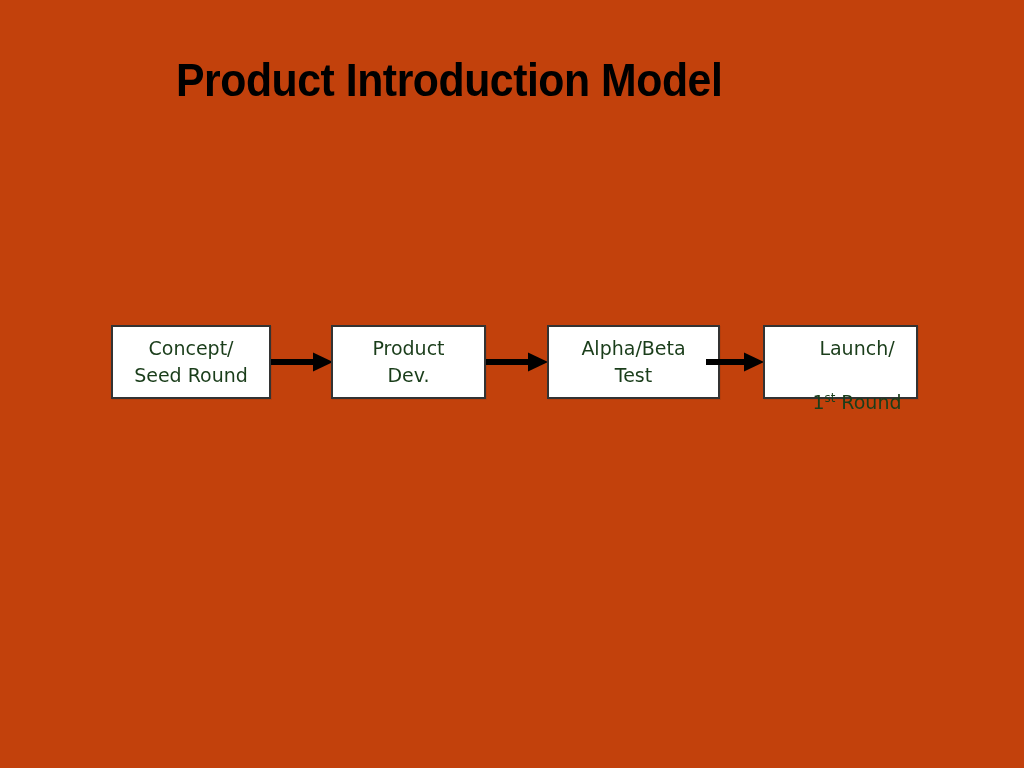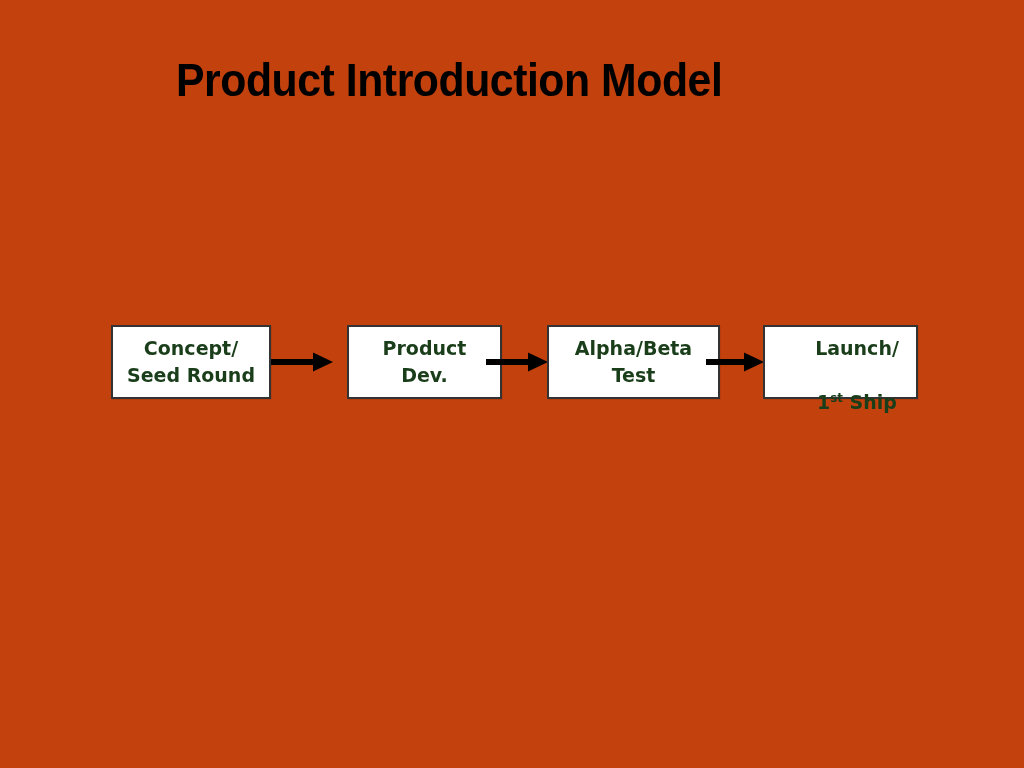--- a/index.html
+++ b/index.html
@@ -54,36 +54,36 @@
     background: #ffffff;
     border: 2px solid #333333;
     display: flex;
     align-items: center;
     justify-content: center;
     box-shadow: 1px 1px 0 rgba(0,0,0,0.06);
   }
   .stage-label {
     font-family: "DejaVu Sans", "Liberation Sans", sans-serif;
     font-size: 19px;
-    font-weight: bold;
+    font-weight: normal;
     line-height: 27px;
     color: #1a3d1a;
     text-align: center;
     white-space: pre-line;
     padding: 0 4px;
   }
   .stage-label .sup {
     font-size: 0.62em;
     vertical-align: super;
     line-height: 0;
   }
 
   
   #box-0 { left: 111px; width: 160px; }
-  #box-1 { left: 331px; width: 155px; margin-left: 16px; }
+  #box-1 { left: 331px; width: 155px; }
   #box-2 { left: 547px; width: 173px; }
   #box-3 { left: 763px; width: 155px; padding-left: 33px; }
 
   
   .arrow {
     position: absolute;
     top: 22px;          
     height: 30px;
   }
   #arrow-0 { left: 271px; width: 62px; }
@@ -132,18 +132,18 @@
     <div class="arrow" id="arrow-2">
       <svg viewBox="0 0 58 30" preserveAspectRatio="none" aria-hidden="true">
         <line x1="0" y1="15" x2="42" y2="15" stroke="#000000" stroke-width="6"></line>
         <polygon points="38,5.5 58,15 38,24.5" fill="#000000"></polygon>
       </svg>
     </div>
 
     <div class="stage-box" id="box-3">
       <div class="stage-label">
         <span>Launch/</span><br>
-        <span>1</span><span class="sup">st</span><span> Ship</span>
+        <span>1</span><span class="sup">st</span><span> Round</span>
       </div>
     </div>
 
   </div>
 </div>
 
 </body></html>

